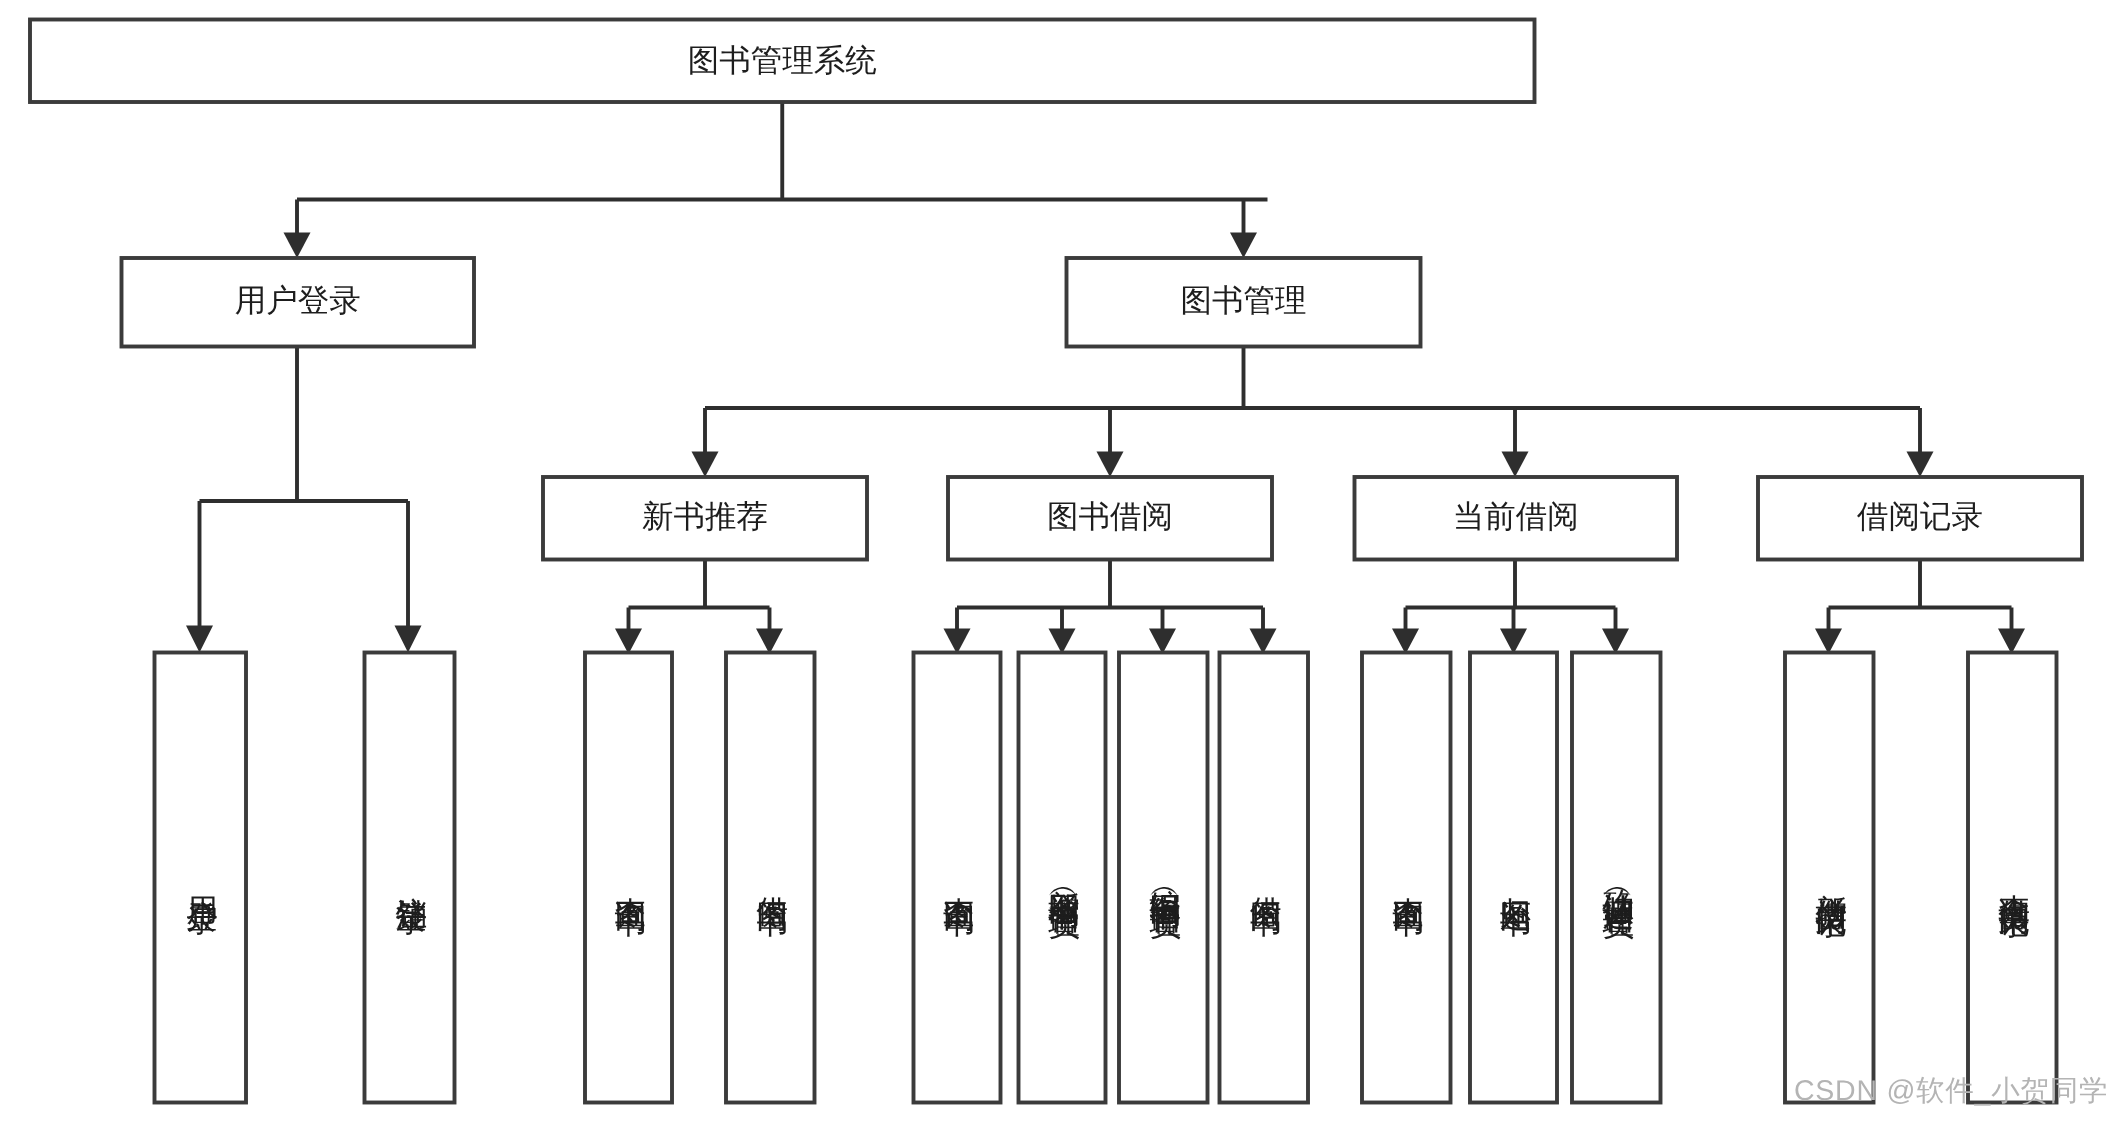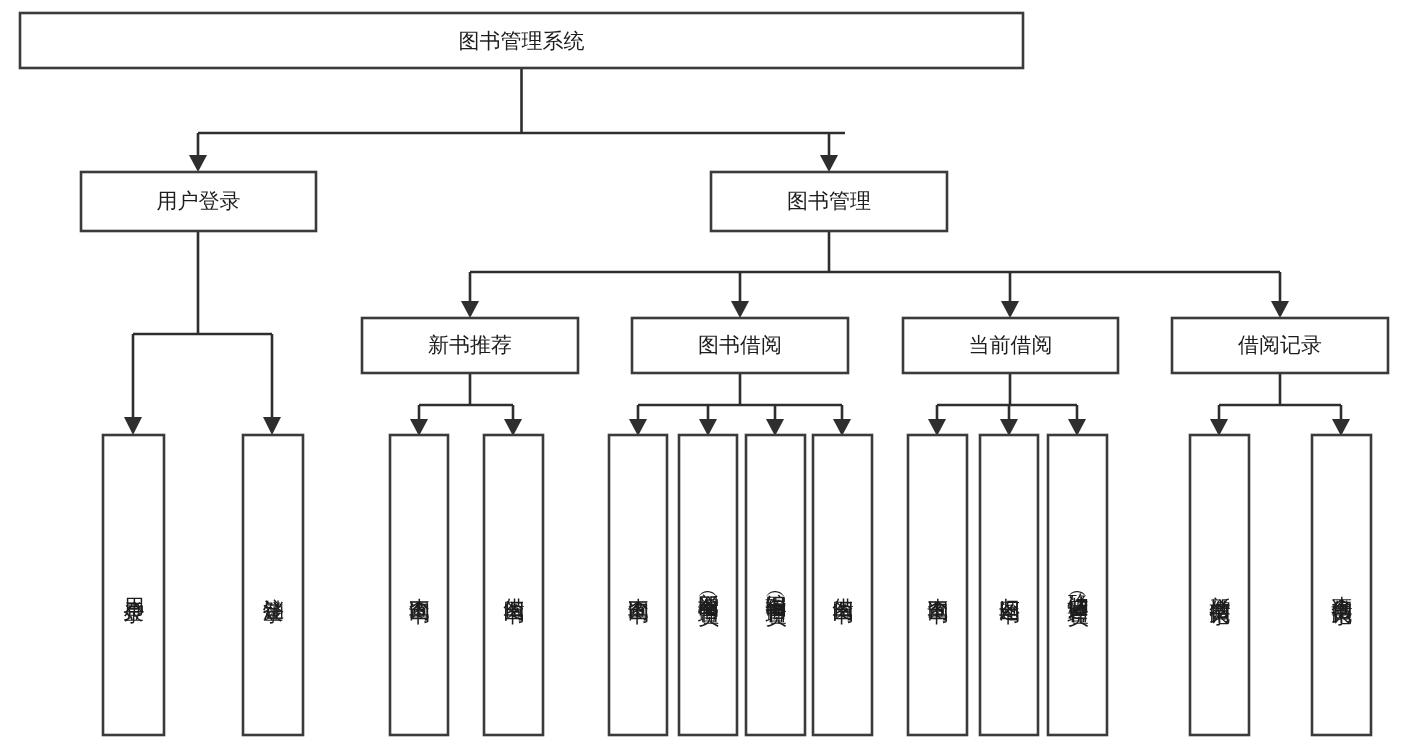--- a/index.html
+++ b/index.html
@@ -201,14 +201,15 @@
   <div class="leaf-label" style="left:908px; top:435px; width:59px; height:300px;">查询图书</div>
 
   <div class="leaf-label" style="left:980px; top:435px; width:58px; height:300px;">归还图书</div>
 
   <div class="leaf-label" style="left:1048px; top:435px; width:59px; height:300px;">确认归还（管理员）</div>
 
   <div class="leaf-label" style="left:1190px; top:435px; width:59px; height:300px;">新增借阅记录</div>
 
   <div class="leaf-label" style="left:1312px; top:435px; width:59px; height:300px;">查询借阅记录</div>
 
+  <div class="watermark" style="left:1196px; top:714px;">CSDN @软件_小贺同学</div>
 
 </div>
 
 </body></html>

